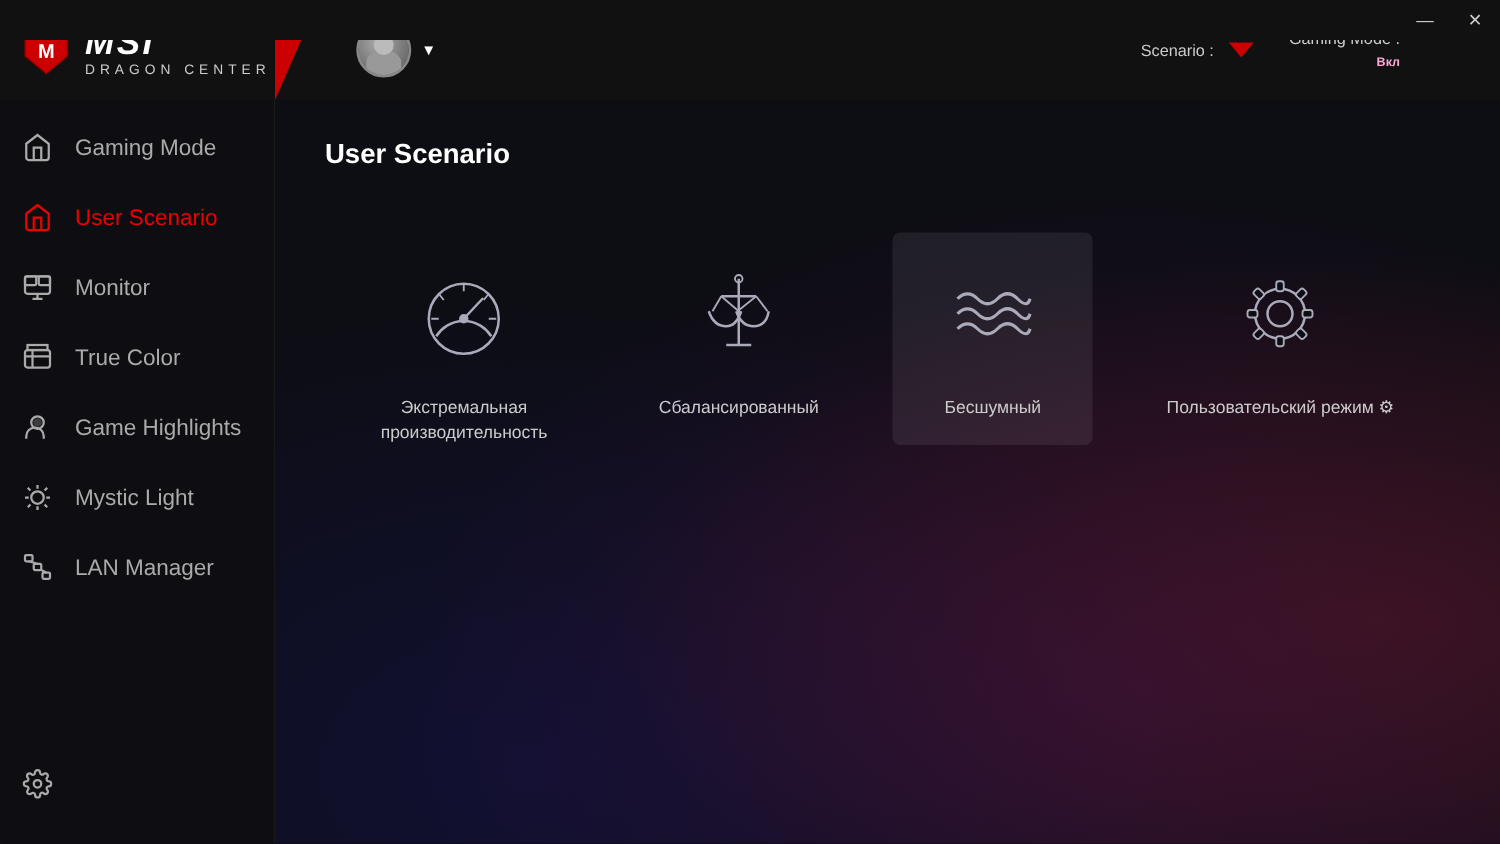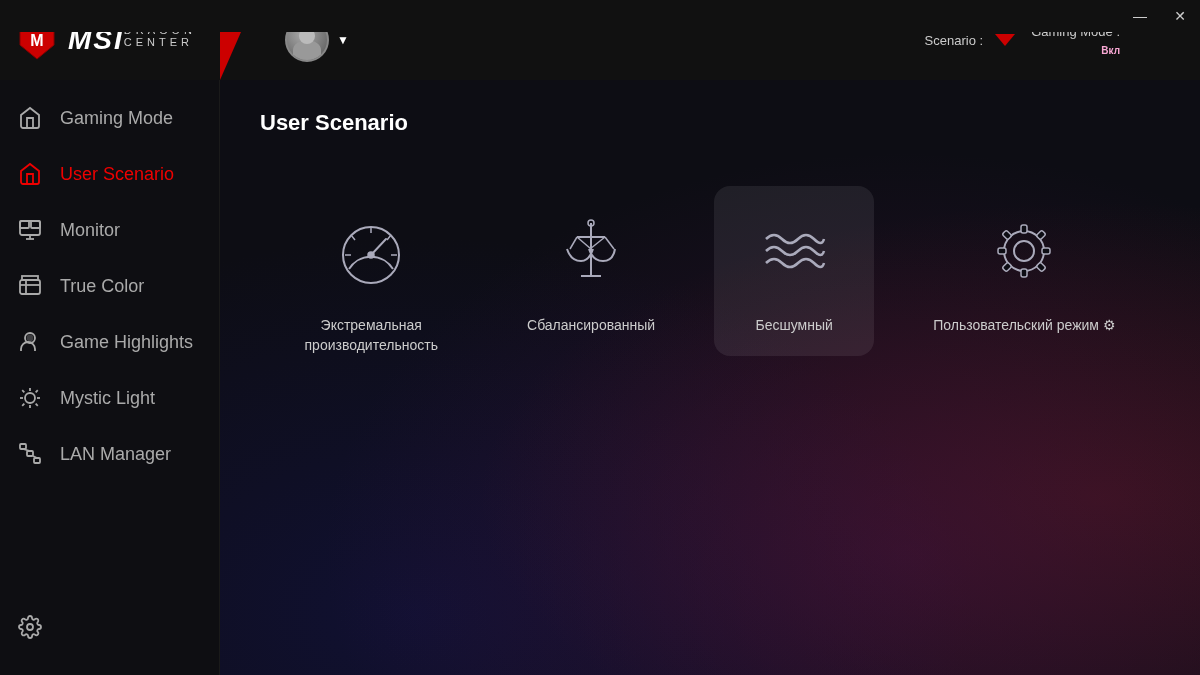--- a/index.html
+++ b/index.html
@@ -71,20 +71,21 @@
     }
     .logo-sub {
       font-size: 11px;
       letter-spacing: 4px;
       color: #ccc;
       text-transform: uppercase;
       font-weight: 400;
     }
     .logo-container {
       display: flex;
+      flex-direction: column;
     }
 
     
     .header-profile {
       display: flex;
       align-items: center;
       padding: 0 30px;
       flex: 1;
     }
     .profile-avatar {
@@ -126,21 +127,21 @@
       margin-left: 8px;
       font-size: 12px;
     }
 
     
     .header-right {
       display: flex;
       align-items: center;
       margin-left: auto;
       padding-right: 80px;
-      gap: 16px;
+      gap: 28px;
     }
     .scenario-section {
       display: flex;
       align-items: center;
       gap: 12px;
     }
     .scenario-label {
       color: #ccc;
       font-size: 13px;
     }
@@ -244,21 +245,21 @@
       align-items: center;
       gap: 20px;
       cursor: pointer;
       padding: 20px 30px;
       border-radius: 8px;
       transition: background 0.15s;
       min-width: 160px;
     }
     .scenario-card.selected {
       background: rgba(255,255,255,0.08);
-      border-radius: 16px;
+      border-radius: 6px;
     }
     .scenario-icon-wrap {
       width: 90px;
       height: 90px;
       display: flex;
       align-items: center;
       justify-content: center;
     }
     .scenario-icon-wrap svg {
       width: 80px;

